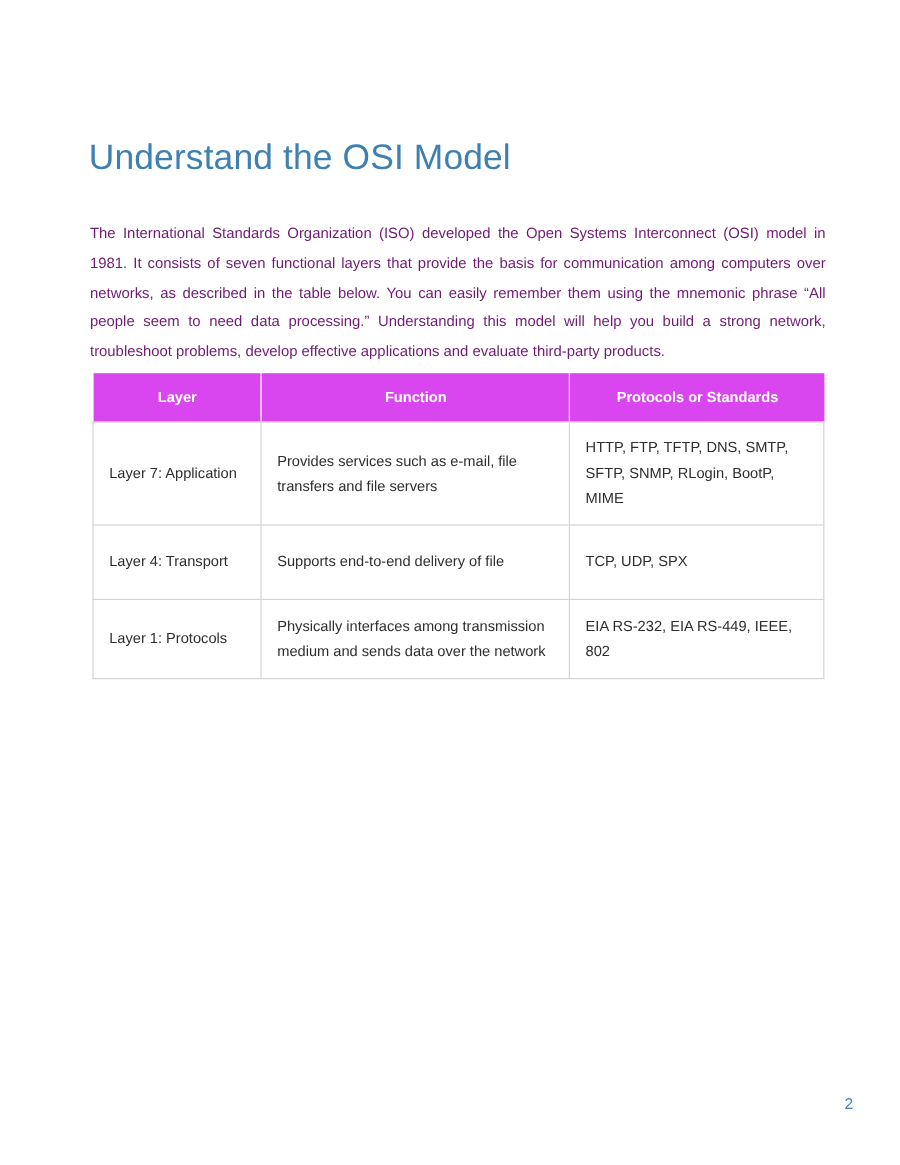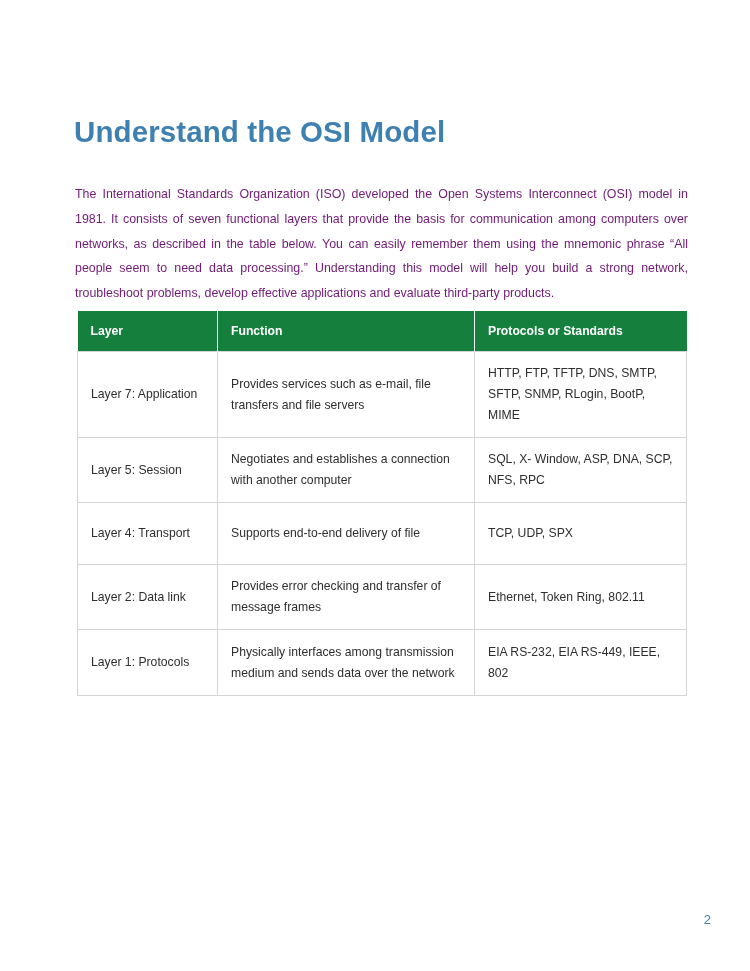--- a/index.html
+++ b/index.html
@@ -21,21 +21,21 @@
     left: 0; top: 0;
     width: 750px;
     height: 971px;
     background: #ffffff;
   }
   .page-title {
     position: absolute;
     left: 74px;
     top: 95px;
     font-size: 29.5px;
-    font-weight: 700;
+    font-weight: 400;
     letter-spacing: 0.1px;
     color: #3e80b2;
     white-space: nowrap;
   }
   .intro-paragraph {
     position: absolute;
     left: 75px;
     top: 170px;
     width: 613px;
     font-size: 12.4px;
@@ -50,25 +50,25 @@
     top: 311px;
     width: 609px;
     border-collapse: collapse;
     table-layout: fixed;
   }
   .osi-table col.c-layer { width: 140px; }
   .osi-table col.c-function { width: 257px; }
   .osi-table col.c-protocols { width: 212px; }
 
   .osi-table thead th {
-    background: #15803d;
+    background: #d946ef;
     color: #ffffff;
     font-size: 12.2px;
     font-weight: 700;
-    text-align: left;
+    text-align: center;
     padding: 13px 12px 13px 13px;
     border-right: 1px solid #ffffff;
     vertical-align: middle;
     height: 29px;
   }
   .osi-table thead th:last-child { border-right: none; }
 
   .osi-table tbody td {
     border: 1px solid #d4d4d4;
     font-size: 12.2px;
@@ -114,33 +114,23 @@
         <th>Protocols or Standards</th>
       </tr>
     </thead>
     <tbody>
       <tr>
         <td class="cell-layer">Layer 7: Application</td>
         <td class="cell-function">Provides services such as e-mail, file transfers and file servers</td>
         <td class="cell-protocols">HTTP, FTP, TFTP, DNS, SMTP, SFTP, SNMP, RLogin, BootP, MIME</td>
       </tr>
       <tr>
-        <td class="cell-layer">Layer 5: Session</td>
-        <td class="cell-function">Negotiates and establishes a connection with another computer</td>
-        <td class="cell-protocols">SQL, X- Window, ASP, DNA, SCP, NFS, RPC</td>
-      </tr>
-      <tr>
         <td class="cell-layer">Layer 4: Transport</td>
         <td class="cell-function">Supports end-to-end delivery of file</td>
         <td class="cell-protocols">TCP, UDP, SPX</td>
-      </tr>
-      <tr>
-        <td class="cell-layer">Layer 2: Data link</td>
-        <td class="cell-function">Provides error checking and transfer of message frames</td>
-        <td class="cell-protocols">Ethernet, Token Ring, 802.11</td>
       </tr>
       <tr>
         <td class="cell-layer">Layer 1: Protocols</td>
         <td class="cell-function">Physically interfaces among transmission medium and sends data over the network</td>
         <td class="cell-protocols">EIA RS-232, EIA RS-449, IEEE, 802</td>
       </tr>
     </tbody>
   </table>
 
   <div class="page-number">2</div>

